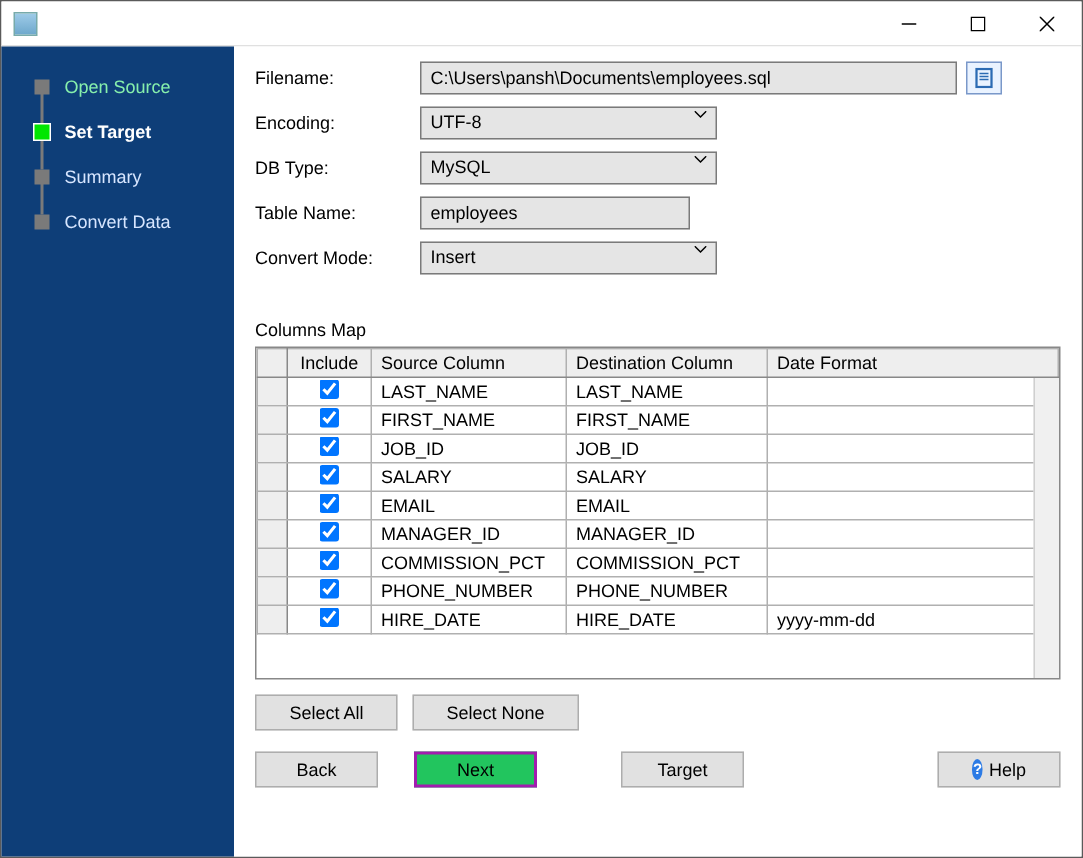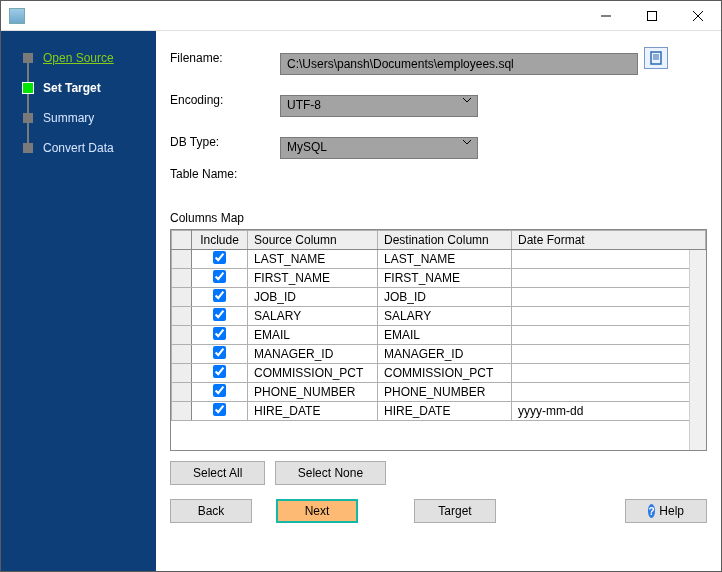--- a/index.html
+++ b/index.html
@@ -9,48 +9,48 @@
 .titlebar .app-icon { width: 16px; height: 16px; margin-left: 8px; background: linear-gradient(#9ecbe8, #6ea8cc); border: 1px solid #7aa; }
 .titlebar .spacer { flex: 1; }
 .win-btn { width: 46px; height: 30px; display: flex; align-items: center; justify-content: center; color: #000; }
 .body-row { flex: 1; display: flex; min-height: 0; }
 .sidebar { width: 155px; background: #0e3e78; padding: 10px 0 0 10px; color: #fff; }
 .step-list { margin: 2px 0 0 6px; }
 .step { display: flex; align-items: center; height: 30px; position: relative; padding-left: 6px; }
 .step .box { width: 10px; height: 10px; background: #7a7a7a; margin-right: 10px; position: relative; z-index: 2; }
 .step.active .box { background: #00e600; box-shadow: 0 0 0 1px #fff; }
 .step .label { color: #d7e6ff; cursor: default; }
-.step .label.link { color: #84cc16; text-decoration: underline; cursor: pointer; }
+.step .label.link { color: #86efac; cursor: pointer; }
 .step.active .label { color: #fff; font-weight: bold; }
 .step-line { position: absolute; left: 10px; top: -14px; width: 2px; height: 24px; background: #7a7a7a; z-index: 1; }
 .content { flex: 1; background: #fff; padding: 10px 14px 10px 14px; display: flex; flex-direction: column; }
 .form-row { display: flex; align-items: center; margin-bottom: 8px; }
 .form-row .lbl { width: 110px; color: #000; }
-.form-row input[type="text"], .form-row .select { height: 22px; border: 1px solid #7a7a7a; padding: 2px 6px; background: #a3a3a3; margin-top: 12px; }
+.form-row input[type="text"], .form-row .select { height: 22px; border: 1px solid #7a7a7a; padding: 2px 6px; background: #e5e5e5; }
 .form-row .text-wide { width: 358px; }
 .form-row .text-mid { width: 180px; }
 .select { width: 198px; background: #e7e7e7; display: flex; align-items: flex-start; justify-content: space-between; padding-right: 4px; }
 .select .val { flex: 1; }
 .select .caret svg { display: block; }
 .browse-btn { width: 24px; height: 22px; margin-left: 6px; border: 1px solid #7a98c9; display: flex; align-items: center; justify-content: center; background: #eaf3ff; }
 .section-title { margin-top: 22px; margin-bottom: 4px; color: #000; }
 .grid-wrap { border: 1px solid #888; height: 222px; overflow: hidden; background: #fff; position: relative; }
 .grid { width: 100%; border-collapse: collapse; table-layout: fixed; }
 .grid th, .grid td { border: 1px solid #b0b0b0; text-align: left; padding: 1px 6px; height: 19px; white-space: nowrap; overflow: hidden; font-weight: normal; }
 .grid th { background: #eee; border-bottom: 1px solid #888; }
 .grid .rowhdr { width: 20px; background: #eee; border-right: 1px solid #888; }
 .grid .chkcell { text-align: center; width: 56px; }
 .grid input[type="checkbox"] { margin: 0; }
 .col-src { width: 130px; }
 .col-dst { width: 134px; }
 .col-date { width: auto; }
 .scroll-stub { position: absolute; right: 0; top: 20px; bottom: 0; width: 17px; background: #f0f0f0; border-left: 1px solid #cfcfcf; }
 .after-grid { margin-top: 10px; }
 .btn { height: 24px; min-width: 82px; background: #e1e1e1; border: 1px solid #adadad; padding: 0 22px; cursor: default; display: inline-flex; align-items: center; justify-content: center; }
-.btn.primary { border: 2px solid #14b8a6; background: #fdba74; }
+.btn.primary { border: 2px solid #a21caf; background: #22c55e; }
 .footer-row { margin-top: 14px; display: flex; align-items: center; }
 .footer-row .btn { width: 82px; }
 .help-icon { width: 14px; height: 14px; border-radius: 50%; background: #2c7be5; color: #fff; display: inline-flex; align-items: center; justify-content: center; font-size: 10px; font-weight: bold; margin-right: 4px; }
 </style>
 </head>
 <body>
 
 <div class="window">
 
   <div class="titlebar">
@@ -130,22 +130,34 @@
           <span class="caret">
               <svg width="8" height="6">
                 <path d="M0 0 L4 4 L8 0" fill="none" stroke="#000"></path>
               </svg>
             </span>
         </div>
       </div>
 
       <div class="form-row">
         <span class="lbl">Table Name:</span>
-      </div>
-
+        <input type="text" class="text-mid" value="employees" style="">
+      </div>
+
+      <div class="form-row">
+        <span class="lbl">Convert Mode:</span>
+        <div class="select">
+          <span class="val">Insert</span>
+          <span class="caret">
+              <svg width="8" height="6">
+                <path d="M0 0 L4 4 L8 0" fill="none" stroke="#000"></path>
+              </svg>
+            </span>
+        </div>
+      </div>
 
       <div class="section-title">Columns Map</div>
 
       <div class="grid-wrap">
         <table class="grid">
           <thead>
             <tr>
               <th class="rowhdr"></th>
               <th class="chkcell">Include</th>
               <th class="col-src">Source Column</th>

